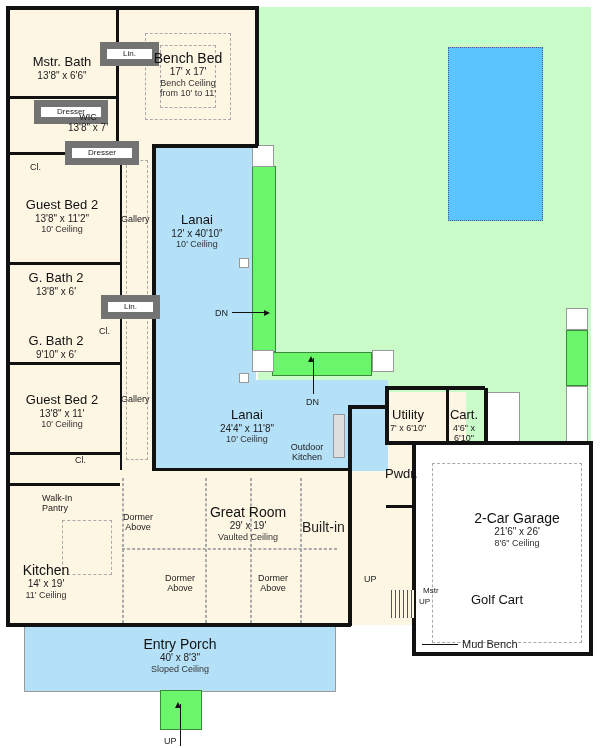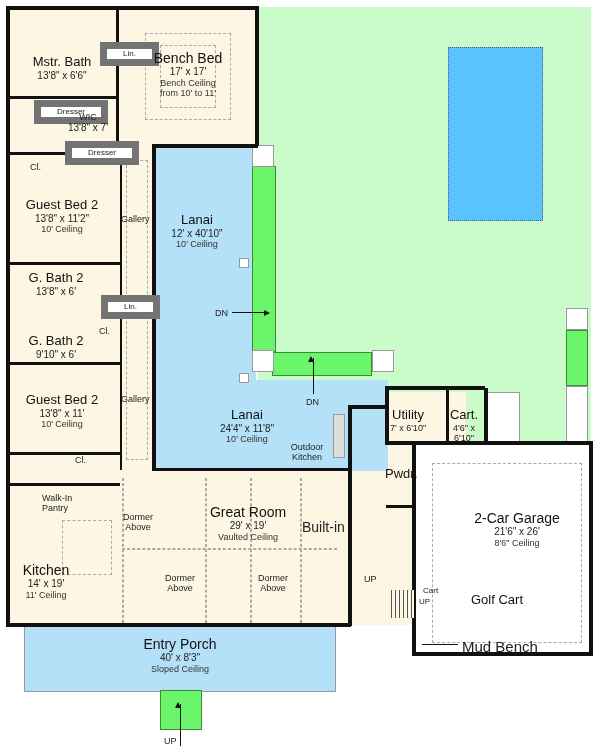--- a/index.html
+++ b/index.html
@@ -208,24 +208,24 @@
   <div class="small">Above</div>
 </div>
 <span class="small abs" style="left:364px;top:574px;">UP</span>
 
 <div class="lbl" style="left:517px;top:510px;">
   <div class="name big">2-Car Garage</div>
   <div class="dim">21'6" x 26'</div>
   <div class="ceil">8'6" Ceiling</div>
 </div>
 <span class="name abs" style="left:471px;top:592px;">Golf Cart</span>
-<span class="abs" style="left:423px;top:586px;font-size:8px;">Cart</span>
+<span class="abs" style="left:423px;top:586px;font-size:8px;">Mstr</span>
 <span class="abs" style="left:419px;top:597px;font-size:8px;">UP</span>
 <div class="hline" style="left:422px;top:644px;width:36px;"></div>
-<span class="abs" style="left:462px;top:638px;font-size:15px;">Mud Bench</span>
+<span class="abs" style="left:462px;top:638px;font-size:11px;">Mud Bench</span>
 
 <div class="lbl" style="left:180px;top:636px;">
   <div class="name big">Entry Porch</div>
   <div class="dim">40' x 8'3"</div>
   <div class="ceil">Sloped Ceiling</div>
 </div>
 <div class="vline" style="left:180px;top:704px;height:42px;"></div>
 <span class="arrow" style="left:175px;top:698px;">▴</span>
 <span class="small abs" style="left:164px;top:736px;">UP</span>
 

